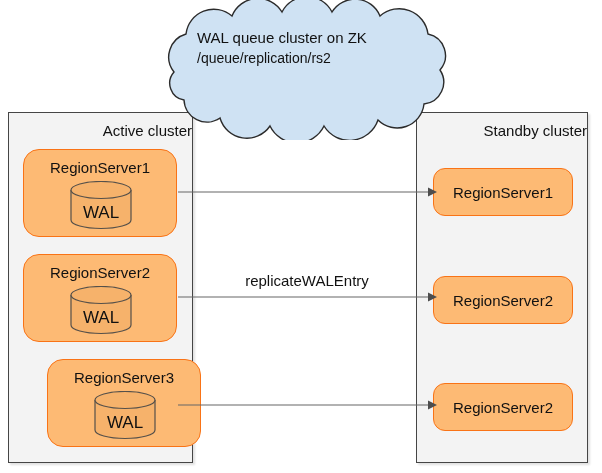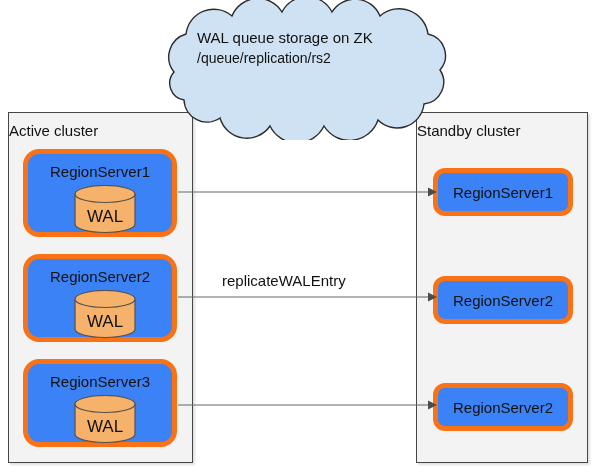--- a/index.html
+++ b/index.html
@@ -21,45 +21,45 @@
     background: #f3f3f3;
     border: 1.5px solid #454545;
     box-shadow: 2px 2px 2px rgba(0,0,0,0.12);
     z-index: 1;
   }
   #active-cluster  { left: 8px;   width: 183px; }
   #standby-cluster { left: 416px; width: 170px; }
   .cluster-title {
     position: absolute;
     top: 9px; left: 0; right: 0;
-    text-align: left;
+    text-align: right;
     font-size: 15px;
     line-height: 18px;
   }
 
   
   .rs-box {
     position: absolute;
-    background: #3b82f6;
-    border: 5px solid #f97316;
+    background: #fdba74;
+    border: 1px solid #f97316;
     box-sizing: border-box;
   }
   .active-rs {
     left: 14px; width: 154px; height: 88px;
     border-radius: 16px;
   }
   .active-rs .rs-label {
     position: absolute;
     top: 9px; left: 0; right: 0;
     text-align: center;
     font-size: 15px;
   }
   #active-rs-1 { top: 36px; }
   #active-rs-2 { top: 141px; }
-  #active-rs-3 { top: 246px; }
+  #active-rs-3 { top: 246px; margin-left: 24px; }
 
   .standby-rs {
     left: 16px; width: 140px; height: 48px;
     border-radius: 12px;
     display: flex;
     align-items: center;
     justify-content: center;
     font-size: 15px;
   }
   #standby-rs-1 { top: 55px; }
@@ -83,21 +83,21 @@
     position: absolute;
     left: 0; top: 0;
     width: 602px; height: 473px;
     z-index: 2;
     pointer-events: none;
   }
   #arrow-label {
     position: absolute;
     left: 222px; top: 272px;
     width: 170px;
-    text-align: left;
+    text-align: center;
     font-size: 15px;
     z-index: 2;
   }
 
   
   #cloud {
     position: absolute;
     left: 146px; top: 0;
     width: 312px; height: 140px;
     z-index: 3;
@@ -168,17 +168,17 @@
       <polygon points="428,400.5 437,405 428,409.5" fill="#4d4d4d"></polygon>
     </g>
   </svg>
 
   <div id="arrow-label">replicateWALEntry</div>
 
   <svg id="cloud" viewBox="0 0 312 140">
     <path id="cloud-shape" d="M28,72 A24,24 0 0 1 40,34 A28,28 0 0 1 86,16 A28,28 0 0 1 136,12 A28,28 0 0 1 186,12 A27,27 0 0 1 234,16 A29,29 0 0 1 282,34 A22,22 0 0 1 294,70 A22,22 0 0 1 278,104 A27,27 0 0 1 232,120 A30,30 0 0 1 178,126 A30,30 0 0 1 124,126 A28,28 0 0 1 74,118 A23,23 0 0 1 38,100 A17,17 0 0 1 28,72 Z" fill="#cfe2f3" stroke="#2b2b2b" stroke-width="1.4"></path>
   </svg>
   <div id="cloud-text">
-    <div id="cloud-title">WAL queue storage on ZK</div>
+    <div id="cloud-title">WAL queue cluster on ZK</div>
     <div class="cloud-path">/queue/replication/rs2</div>
   </div>
 
 </div>
 
 </body></html>

